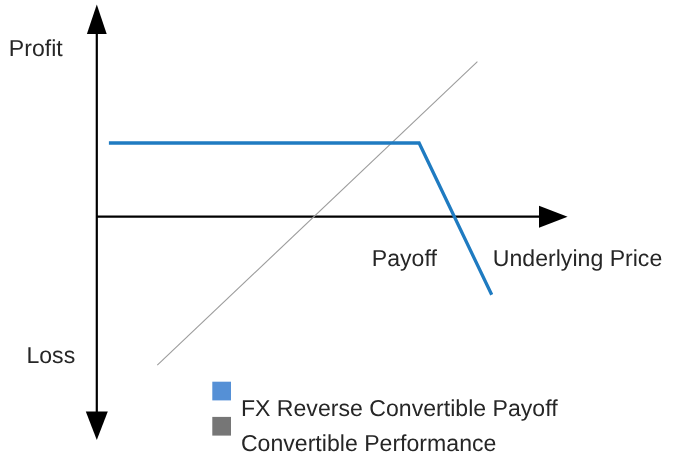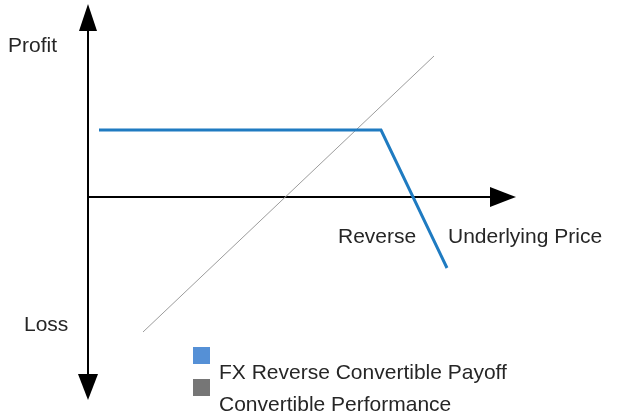--- a/index.html
+++ b/index.html
@@ -94,21 +94,21 @@
 
     <polyline points="143,332 434,56" fill="none" stroke="#9c9c9c" stroke-width="1"></polyline>
 
     <polyline points="99,130 381,130 447,268" fill="none" stroke="#1f7bc1" stroke-width="3" stroke-linejoin="miter" stroke-linecap="butt"></polyline>
   </svg>
 
   <div class="axis-label" id="label-profit">Profit</div>
 
   <div class="axis-label" id="label-loss">Loss</div>
 
-  <div class="axis-label" id="label-strike">Reverse</div>
+  <div class="axis-label" id="label-strike">Payoff</div>
 
   <div class="axis-label" id="label-underlying-price">Underlying Price</div>
 
   <div id="legend">
     <div class="legend-row">
       <span class="legend-swatch" id="swatch-0" style="background: rgb(85, 144, 214);"></span>
       <span class="legend-text">FX Reverse Convertible Payoff</span>
     </div>
     <div class="legend-row">
       <span class="legend-swatch" id="swatch-1" style="background: rgb(118, 118, 118);"></span>

